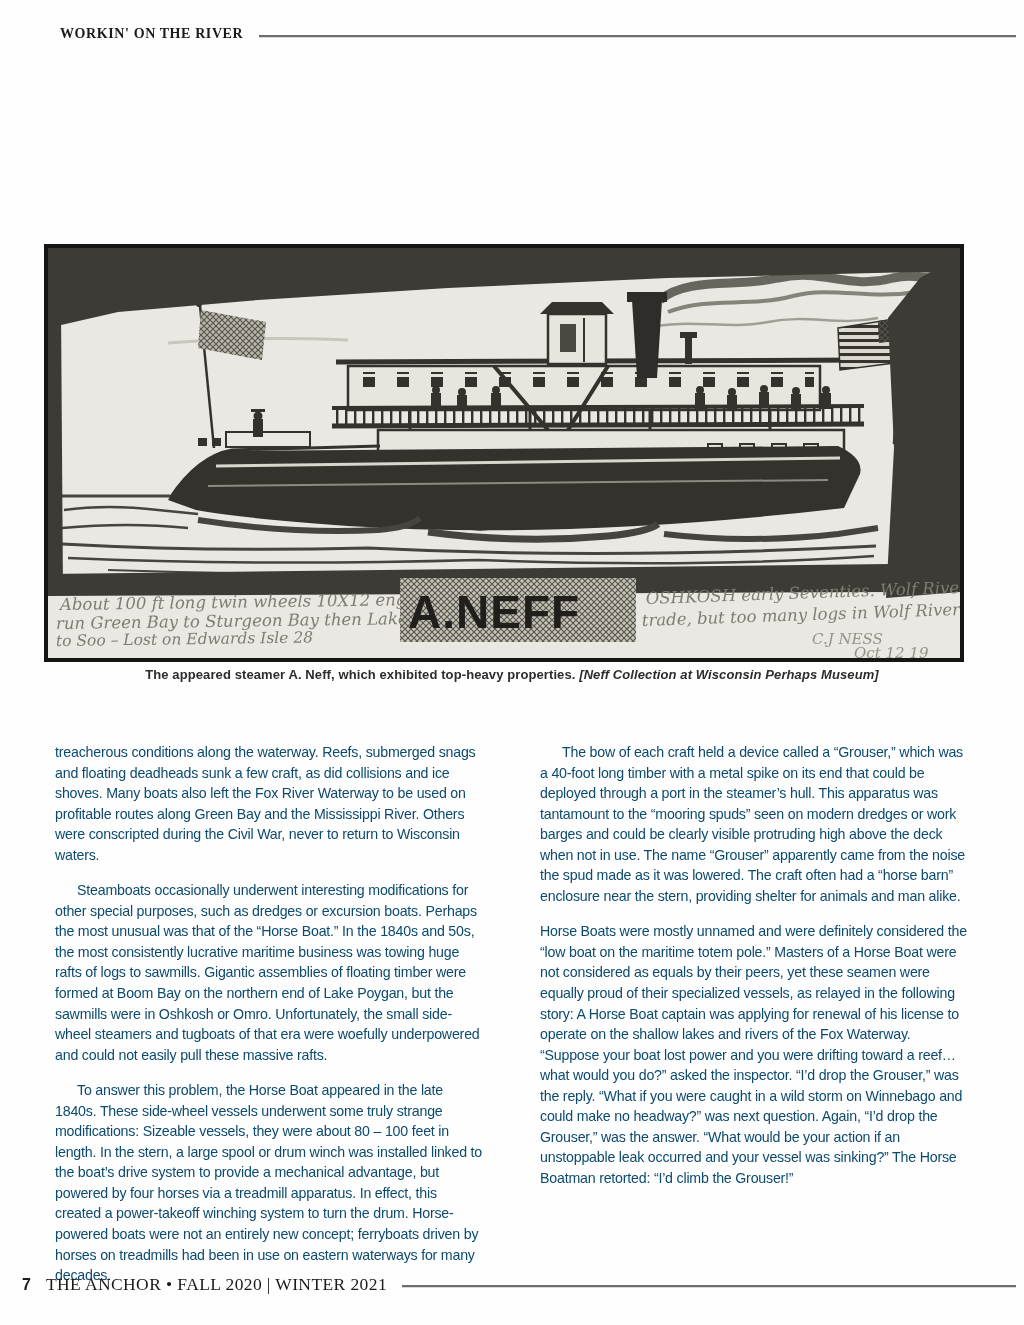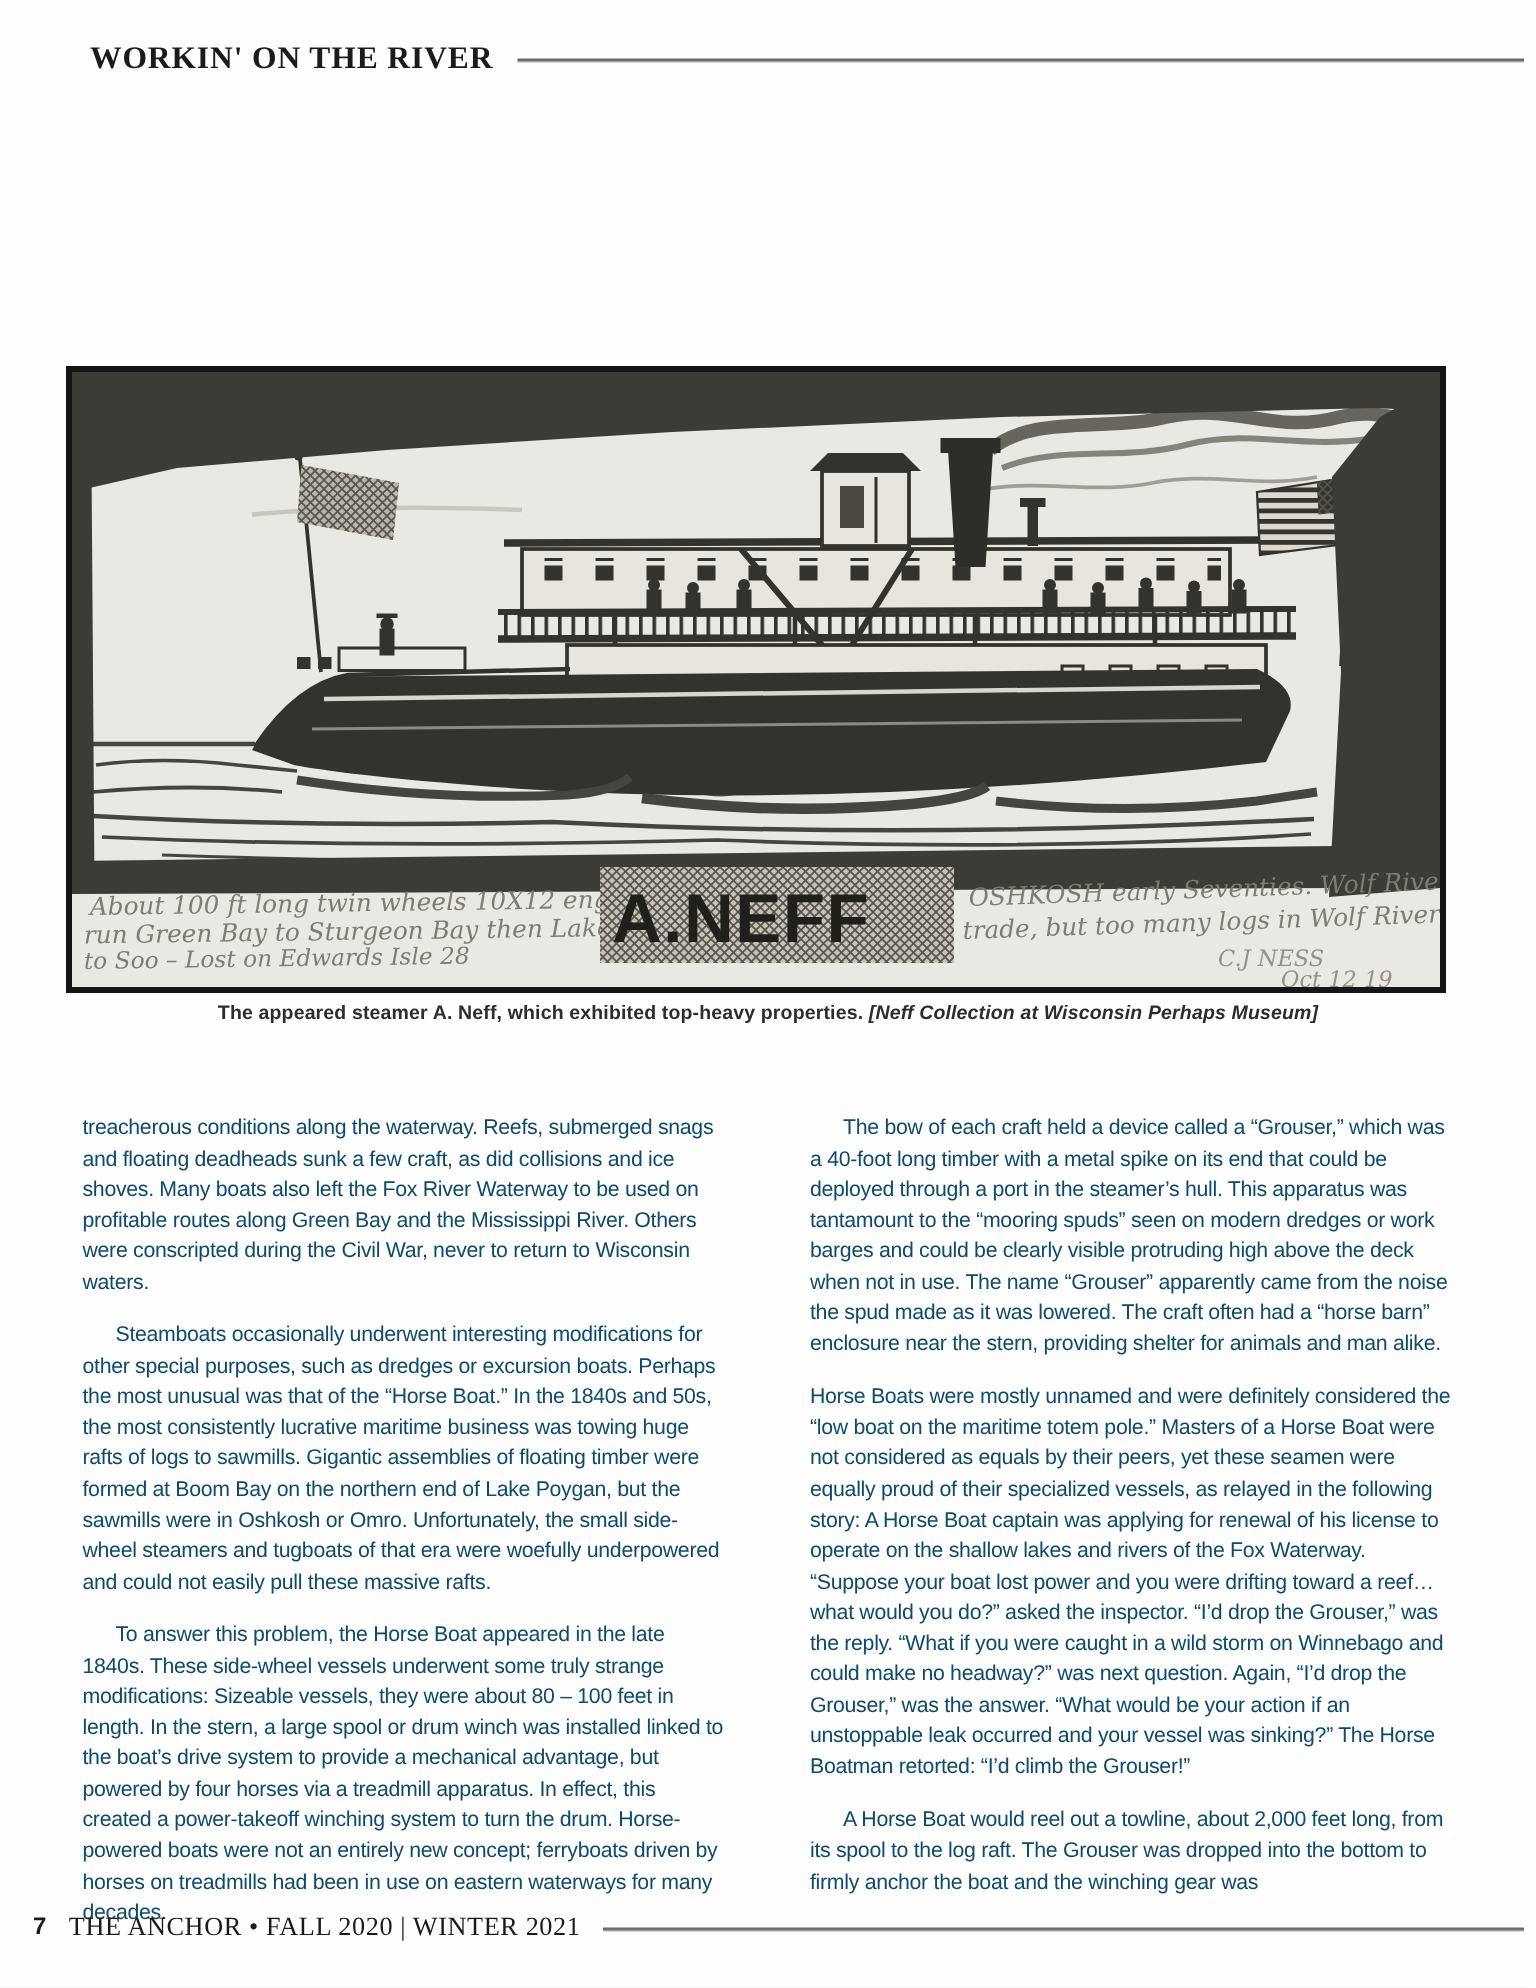--- a/index.html
+++ b/index.html
@@ -5,21 +5,21 @@
   html,body{margin:0;padding:0;background:#e8e8e8;}
   .page{
     position:relative;width:1024px;height:1325px;margin:0 auto;
     background:#fefefe;overflow:hidden;
     font-family:"Liberation Sans",sans-serif;
   }
   
   .header{position:absolute;left:60px;top:26px;right:8px;display:flex;align-items:center;gap:16px;}
   .header h1{
     margin:0;font-family:"Liberation Serif",serif;font-weight:bold;
-    font-size:21px;letter-spacing:.6px;color:#1d1b19;white-space:nowrap;
+    font-size:14px;letter-spacing:.6px;color:#1d1b19;white-space:nowrap;
   }
   .header .rule{flex:1;height:2px;background:#6d6d6d;margin-top:3px;box-shadow:0 1px 0 #d8d8d8;}
   
   .photo{
     position:absolute;left:44px;top:244px;width:912px;height:410px;
     border:4px solid #151515;background:#eae8e2;overflow:hidden;
   }
   .photo svg{display:block;}
   
   .caption{
@@ -251,21 +251,20 @@
 
   <div class="columns">
     <div class="col">
       <p>treacherous conditions along the waterway.  Reefs, submerged snags and floating deadheads sunk a few craft, as did collisions and ice shoves. Many boats also left the Fox River Waterway to be used on profitable routes along Green Bay and the Mississippi River.  Others were conscripted during the Civil War, never to return to Wisconsin waters.</p>
       <p class="indent">Steamboats occasionally underwent interesting modifications for other special purposes, such as dredges or excursion boats.  Perhaps the most unusual was that of the “Horse Boat.” In the 1840s and 50s, the most consistently lucrative maritime business was towing huge rafts of logs to sawmills.  Gigantic assemblies of floating timber were formed at Boom Bay on the northern end of Lake Poygan, but the sawmills were in Oshkosh or Omro.  Unfortunately, the small side-wheel steamers and tugboats of that era were woefully underpowered and could not easily pull these massive rafts.</p>
       <p class="indent">To answer this problem, the Horse Boat appeared in the late 1840s.  These side-wheel vessels underwent some truly strange modifications: Sizeable vessels, they were about 80 – 100 feet in length. In the stern, a large spool or drum winch was installed linked to the boat’s drive system to provide a mechanical advantage, but powered by four horses via a treadmill apparatus. In effect, this created a power-takeoff winching system to turn the drum. Horse-powered boats were not an entirely new concept; ferryboats driven by horses on treadmills had been in use on eastern waterways for many decades.</p>
     </div>
     <div class="col">
       <p class="indent">The bow of each craft held a device called a “Grouser,” which was a 40-foot long timber with a metal spike on its end that could be deployed through a port in the steamer’s hull.  This apparatus was tantamount to the “mooring spuds” seen on modern dredges or work barges and could be clearly visible protruding high above the deck when not in use. The name “Grouser” apparently came from the noise the spud made as it was lowered. The craft often had a “horse barn” enclosure near the stern, providing shelter for animals and man alike.</p>
       <p>Horse Boats were mostly unnamed and were definitely considered the “low boat on the maritime totem pole.” Masters of a  Horse Boat were not considered as equals by their peers, yet these seamen were equally proud of their specialized vessels, as relayed in the following story:  A Horse Boat captain was applying for renewal of his license to operate on the shallow lakes and rivers of the Fox Waterway.  “Suppose your boat lost power and you were drifting toward a reef…what would you do?” asked the inspector. “I’d drop the Grouser,” was the reply. “What if you were caught in a wild storm on Winnebago and could make no headway?” was next question.  Again, “I’d drop the Grouser,” was the answer. “What would be your action if an unstoppable leak occurred and your vessel was sinking?” The Horse Boatman retorted: “I’d climb the Grouser!”</p>
-      <p class="indent">A Horse Boat would reel out a towline, about 2,000 feet long, from its spool to the log raft. The Grouser was dropped into the bottom to firmly anchor the boat and the winching gear was</p>
     </div>
   </div>
 
   <div class="footer">
     <span class="pagenum">7</span>
     <span class="journal">THE ANCHOR • FALL 2020 | WINTER 2021</span>
     <div class="rule"></div>
   </div>
 
 </div>

